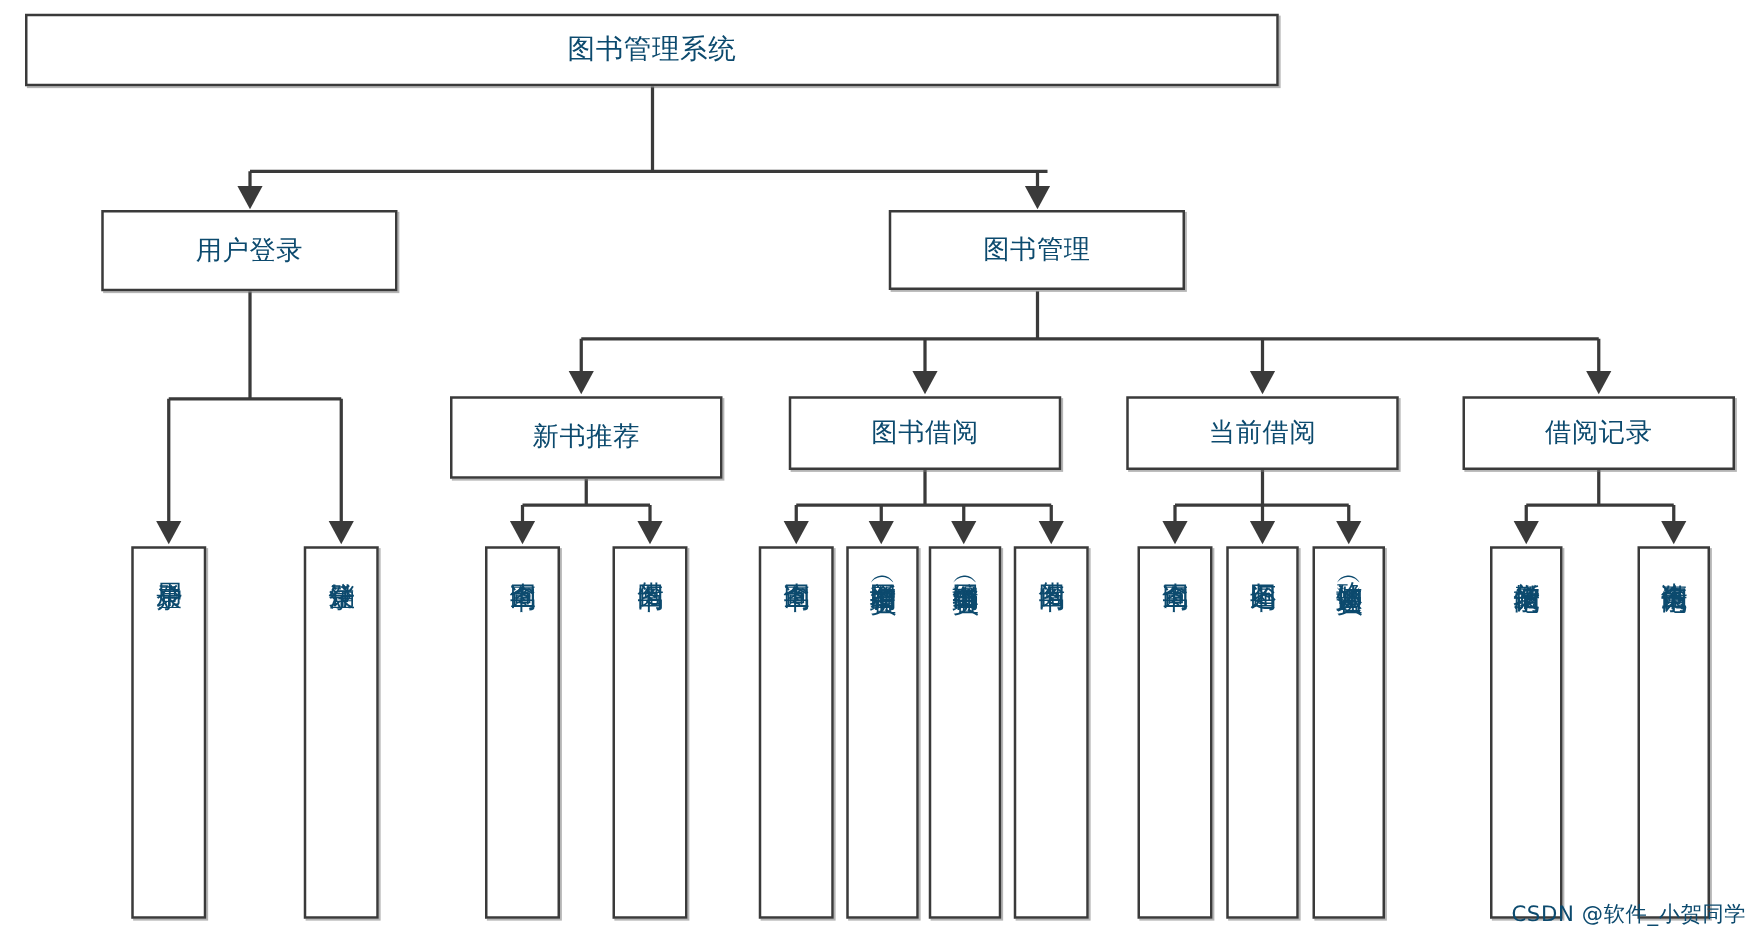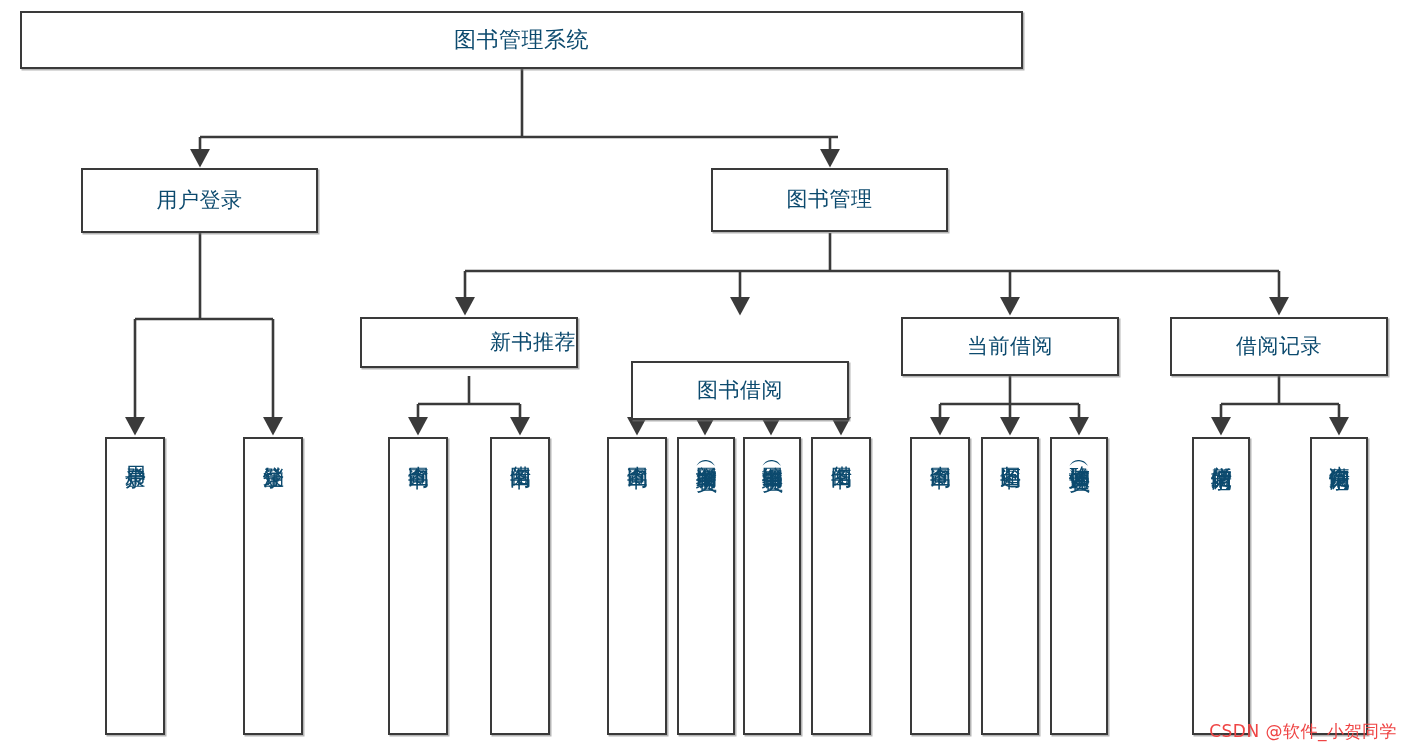--- a/index.html
+++ b/index.html
@@ -60,21 +60,21 @@
     white-space: nowrap;
   }
   .node.root .label {
     font-size: 22px;
   }
   #watermark {
     position: absolute;
     right: 8px;
     bottom: 4px;
     font-size: 17px;
-    color: #ef4444;
+    color: #0c4a6e;
     letter-spacing: 0.5px;
     z-index: 5;
     white-space: nowrap;
     pointer-events: none;
   }
 </style>
 </head>
 <body>
 
 <div id="diagram-root">
@@ -133,24 +133,24 @@
     <span class="label">图书管理系统</span>
   </div>
 
   <div class="node horizontal" style="left:81px; top:168px; width:237px; height:65px;">
     <span class="label">用户登录</span>
   </div>
   <div class="node horizontal" style="left:711px; top:168px; width:237px; height:64px;">
     <span class="label">图书管理</span>
   </div>
 
-  <div class="node horizontal" style="left:360px; top:317px; width:218px; height:51px;justify-content:flex-end;">
+  <div class="node horizontal" style="left:360px; top:317px; width:218px; height:66px;">
     <span class="label">新书推荐</span>
   </div>
-  <div class="node horizontal" style="left:631px; top:317px; width:218px; height:59px;margin-top:44px;">
+  <div class="node horizontal" style="left:631px; top:317px; width:218px; height:59px;">
     <span class="label">图书借阅</span>
   </div>
   <div class="node horizontal" style="left:901px; top:317px; width:218px; height:59px;">
     <span class="label">当前借阅</span>
   </div>
   <div class="node horizontal" style="left:1170px; top:317px; width:218px; height:59px;">
     <span class="label">借阅记录</span>
   </div>
 
   <div class="node vertical" style="left:105px; top:437px; width:60px; height:298px;">

